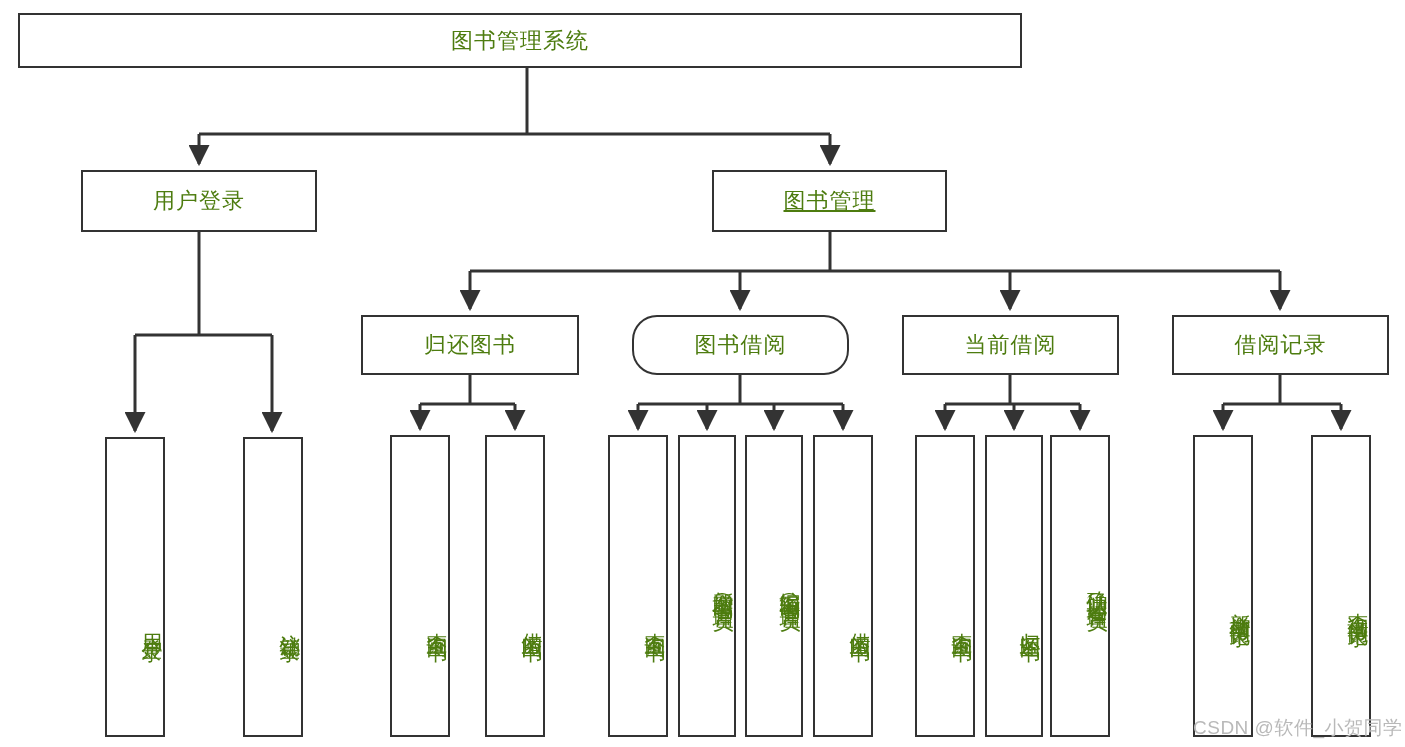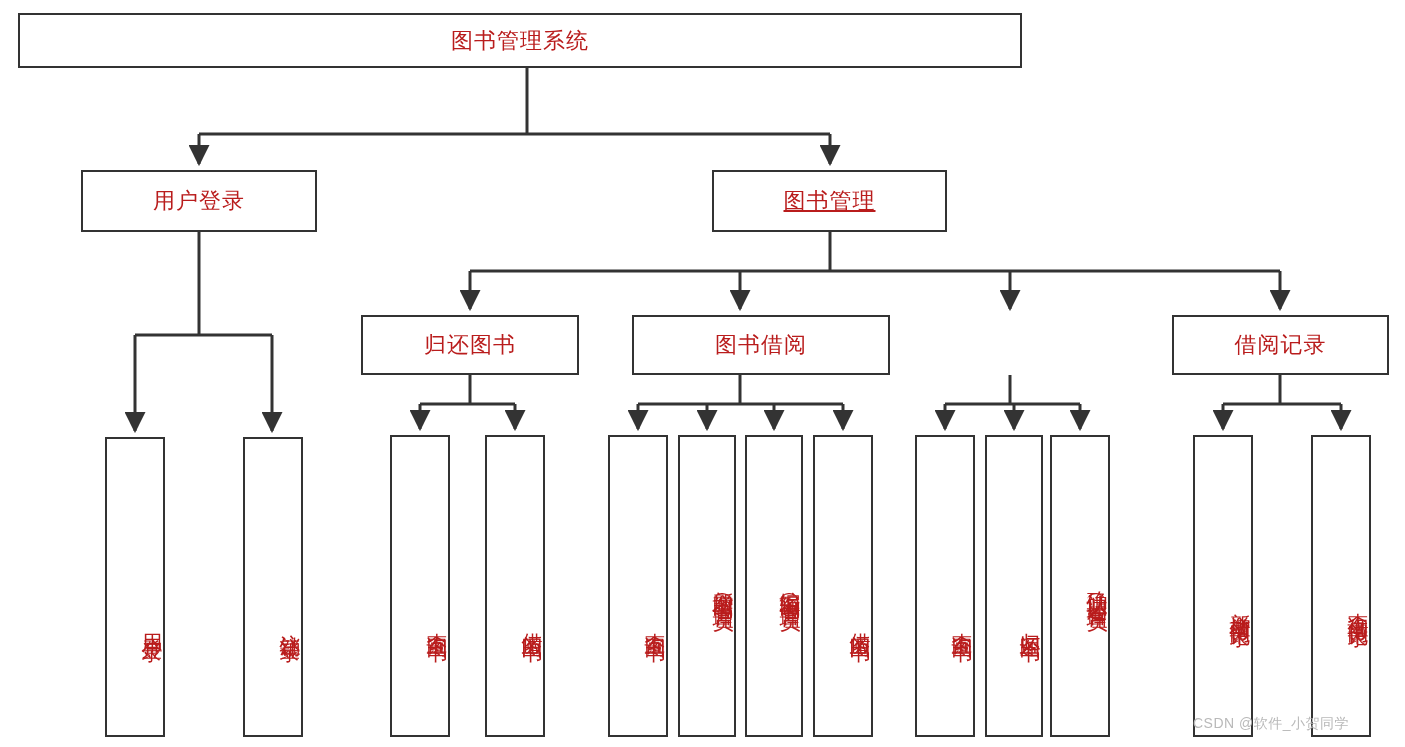--- a/index.html
+++ b/index.html
@@ -26,21 +26,21 @@
     pointer-events: none;
   }
   .node {
     position: absolute;
     box-sizing: border-box;
     border: 2px solid #333333;
     background: #ffffff;
     display: flex;
     align-items: center;
     justify-content: center;
-    color: #b91c1c;
+    color: #4d7c0f;
   }
   .node.horiz {
     font-size: 22px;
     letter-spacing: 1px;
     white-space: nowrap;
   }
   .node.vert {
     writing-mode: vertical-rl;
     text-orientation: upright;
     font-size: 21px;
@@ -48,21 +48,21 @@
     padding-top: 4px;
     align-items: flex-start;
     justify-content: center;
     line-height: 1.0;
   }
   .node.vert.tall-text {
     padding-top: 2px;
   }
   .watermark {
     position: absolute;
-    font-size: 14px;
+    font-size: 19px;
     color: #b9b9b9;
     white-space: nowrap;
     letter-spacing: 0.5px;
   }
 </style>
 </head>
 <body>
 
 <div id="canvas">
 
@@ -115,21 +115,22 @@
       <path d="M 1341 404 L 1341 429" marker-end="url(#arrow)"></path>
     </g>
   </svg>
 
   <div class="node horiz" style="left:18px; top:13px; width:1004px; height:55px;">图书管理系统</div>
 
   <div class="node horiz" style="left:81px; top:170px; width:236px; height:62px;">用户登录</div>
   <div class="node horiz" style="left:712px; top:170px; width:235px; height:62px;text-decoration:underline;">图书管理</div>
 
   <div class="node horiz" style="left:361px; top:315px; width:218px; height:60px;">归还图书</div>
-  <div class="node horiz" style="left:632px; top:315px; width:258px; height:60px;">图书借阅</div>
+  <div class="node horiz" style="left:632px; top:315px; width:217px; height:60px;border-radius:25px;">图书借阅</div>
+  <div class="node horiz" style="left:902px; top:315px; width:217px; height:60px;">当前借阅</div>
   <div class="node horiz" style="left:1172px; top:315px; width:217px; height:60px;">借阅记录</div>
 
   <div class="node vert" style="left:105px; top:437px; width:60px; height:300px; padding-top:72px;">用户登录</div>
   <div class="node vert" style="left:243px; top:437px; width:60px; height:300px; padding-top:72px;">注销登录</div>
 
   <div class="node vert" style="left:390px; top:435px; width:60px; height:302px; padding-top:72px;">查询图书</div>
   <div class="node vert" style="left:485px; top:435px; width:60px; height:302px; padding-top:72px;">借阅图书</div>
 
   <div class="node vert" style="left:608px; top:435px; width:60px; height:302px; padding-top:72px;">查询图书</div>
   <div class="node vert tall-text" style="left:678px; top:435px; width:58px; height:302px;">新增图书（管理员）</div>

